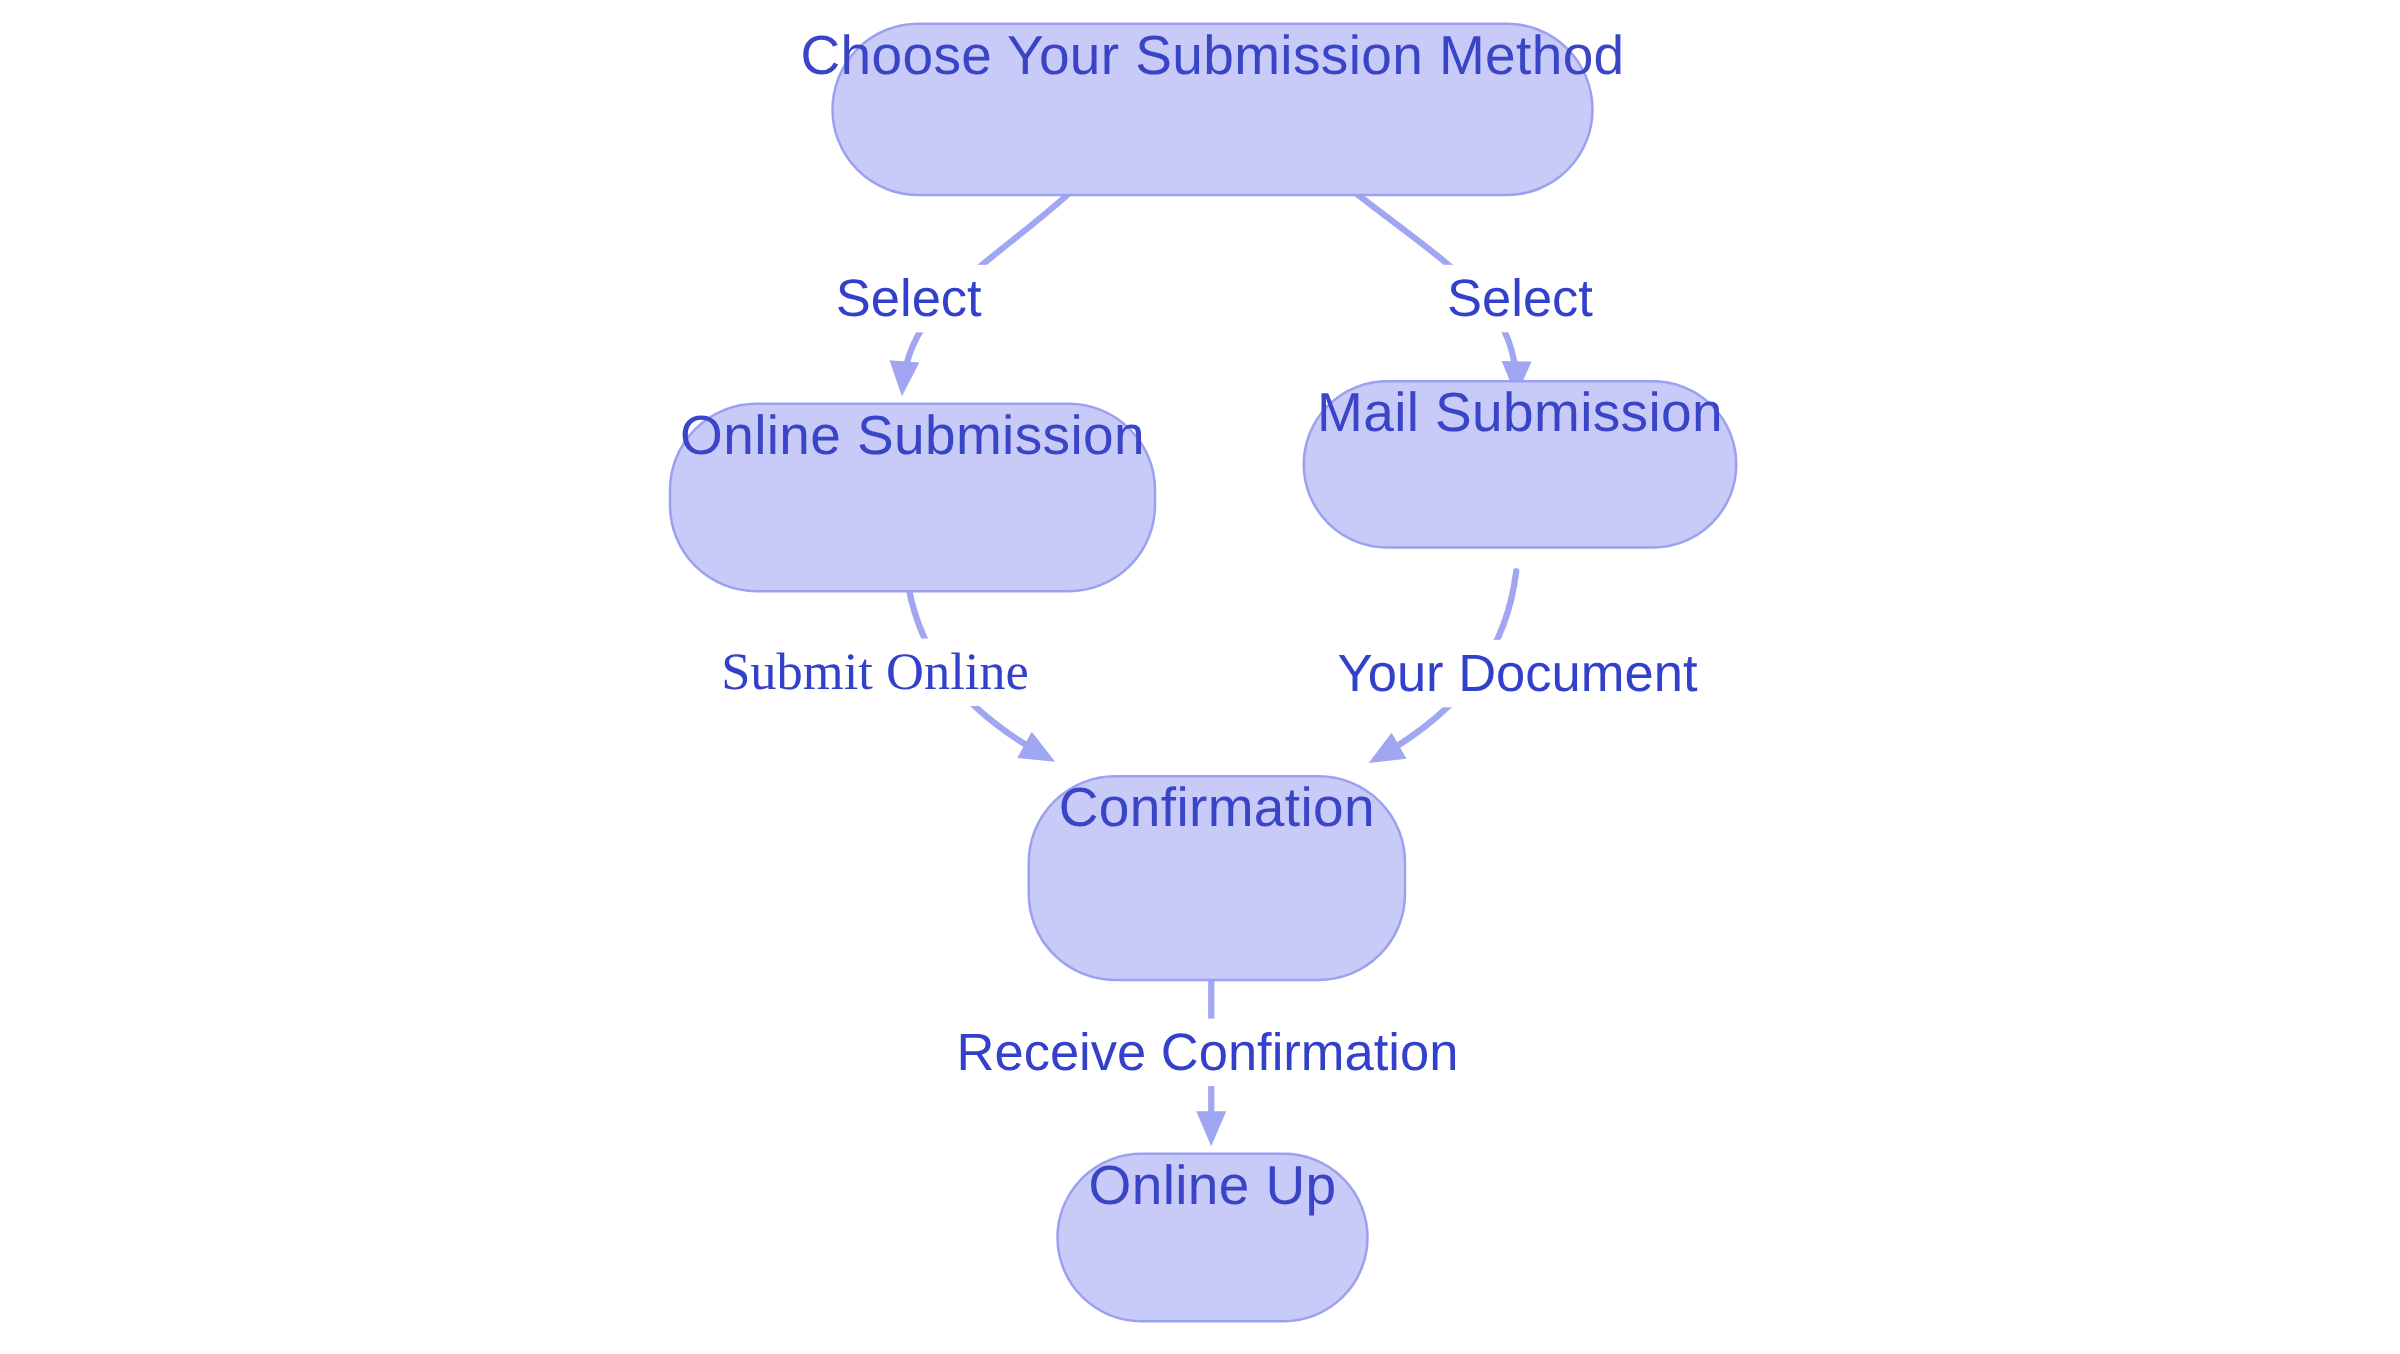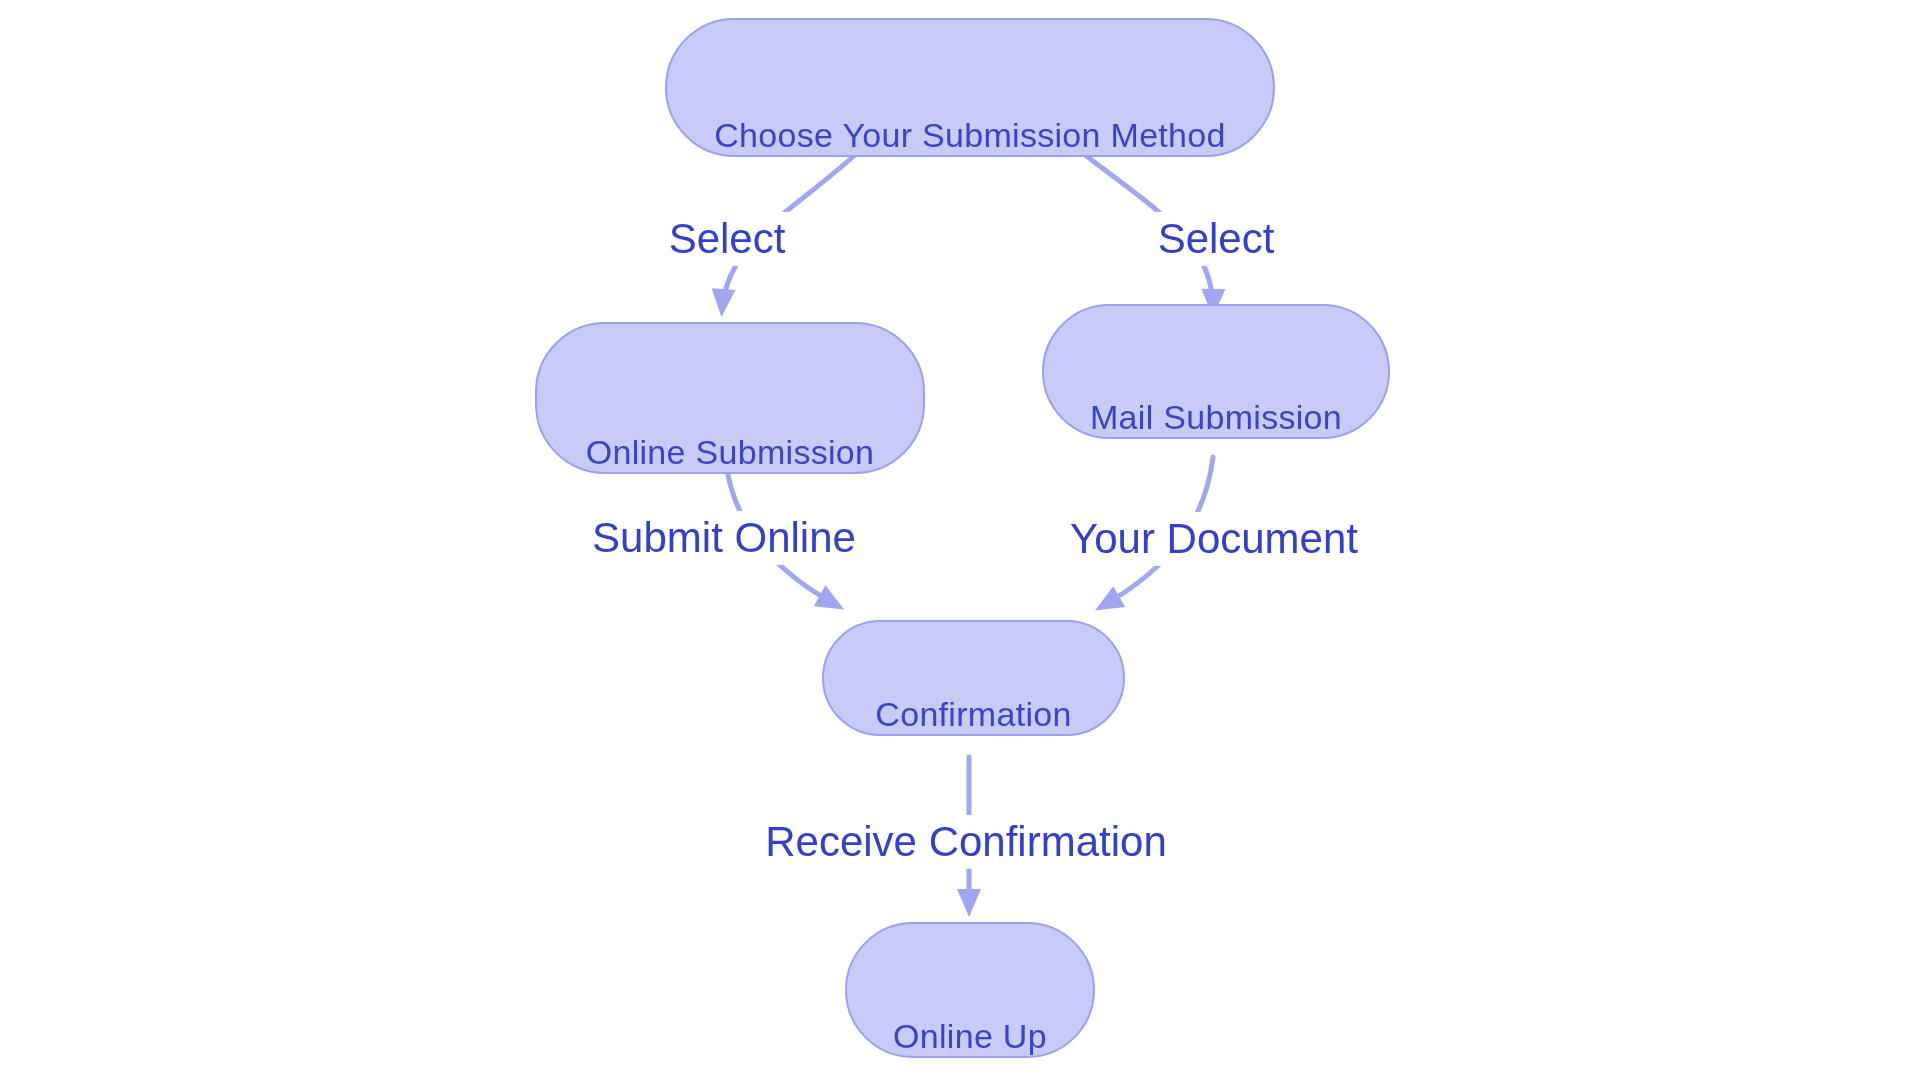--- a/index.html
+++ b/index.html
@@ -16,49 +16,49 @@
     width:1920px;height:1083px;
     background:var(--background);
     font-family:"Liberation Sans", sans-serif;
     overflow:hidden;
   }
   .edges{position:absolute;left:0;top:0;width:1920px;height:1083px;}
   .edge{stroke:var(--edge-line);stroke-width:5;fill:none;stroke-linecap:round;}
   .arrowhead{fill:var(--edge-line);}
   .node{
     position:absolute;
-    display:flex;align-items:flex-end;justify-content:center;
+    display:flex;align-items:flex-start;justify-content:center;
     box-sizing:border-box;
     background:var(--node-fill);
     border:2px solid var(--node-border);
     border-radius:70px;
     color:var(--node-text);
-    font-size:34px;
+    font-size:44px;
     letter-spacing:0.3px;
     white-space:nowrap;
     text-align:center;
   }
   .node-choose       {left:665px; top:18px;  width:610px; height:139px;}
   .node-online       {left:535px; top:322px; width:390px; height:152px;}
   .node-mail         {left:1042px;top:304px; width:348px; height:135px;}
-  .node-confirmation {left:822px; top:620px; width:303px; height:116px;}
+  .node-confirmation {left:822px; top:620px; width:303px; height:165px;}
   .node-followup     {left:845px; top:922px; width:250px; height:136px;}
   .edge-label{
     position:absolute;
     transform:translate(-50%,-50%);
     background:var(--background);
     color:var(--edge-label-text);
     font-size:42px;
     padding:3px 9px;
     white-space:nowrap;
     line-height:1.15;
   }
   .label-select-left          {left:727px; top:239px;}
   .label-select-right         {left:1216px;top:239px;}
-  .label-submit-online        {left:724px; top:538px;}
+  .label-submit-online        {left:700px; top:538px;font-family:Liberation Serif, serif;}
   .label-mail-document        {left:1214px;top:539px;}
   .label-receive-confirmation {left:966px; top:842px;text-align:right;}
 </style>
 </head>
 <body>
 
 <div class="canvas">
 
   <svg class="edges" viewBox="0 0 1920 1083" xmlns="http://www.w3.org/2000/svg">
     <defs>

